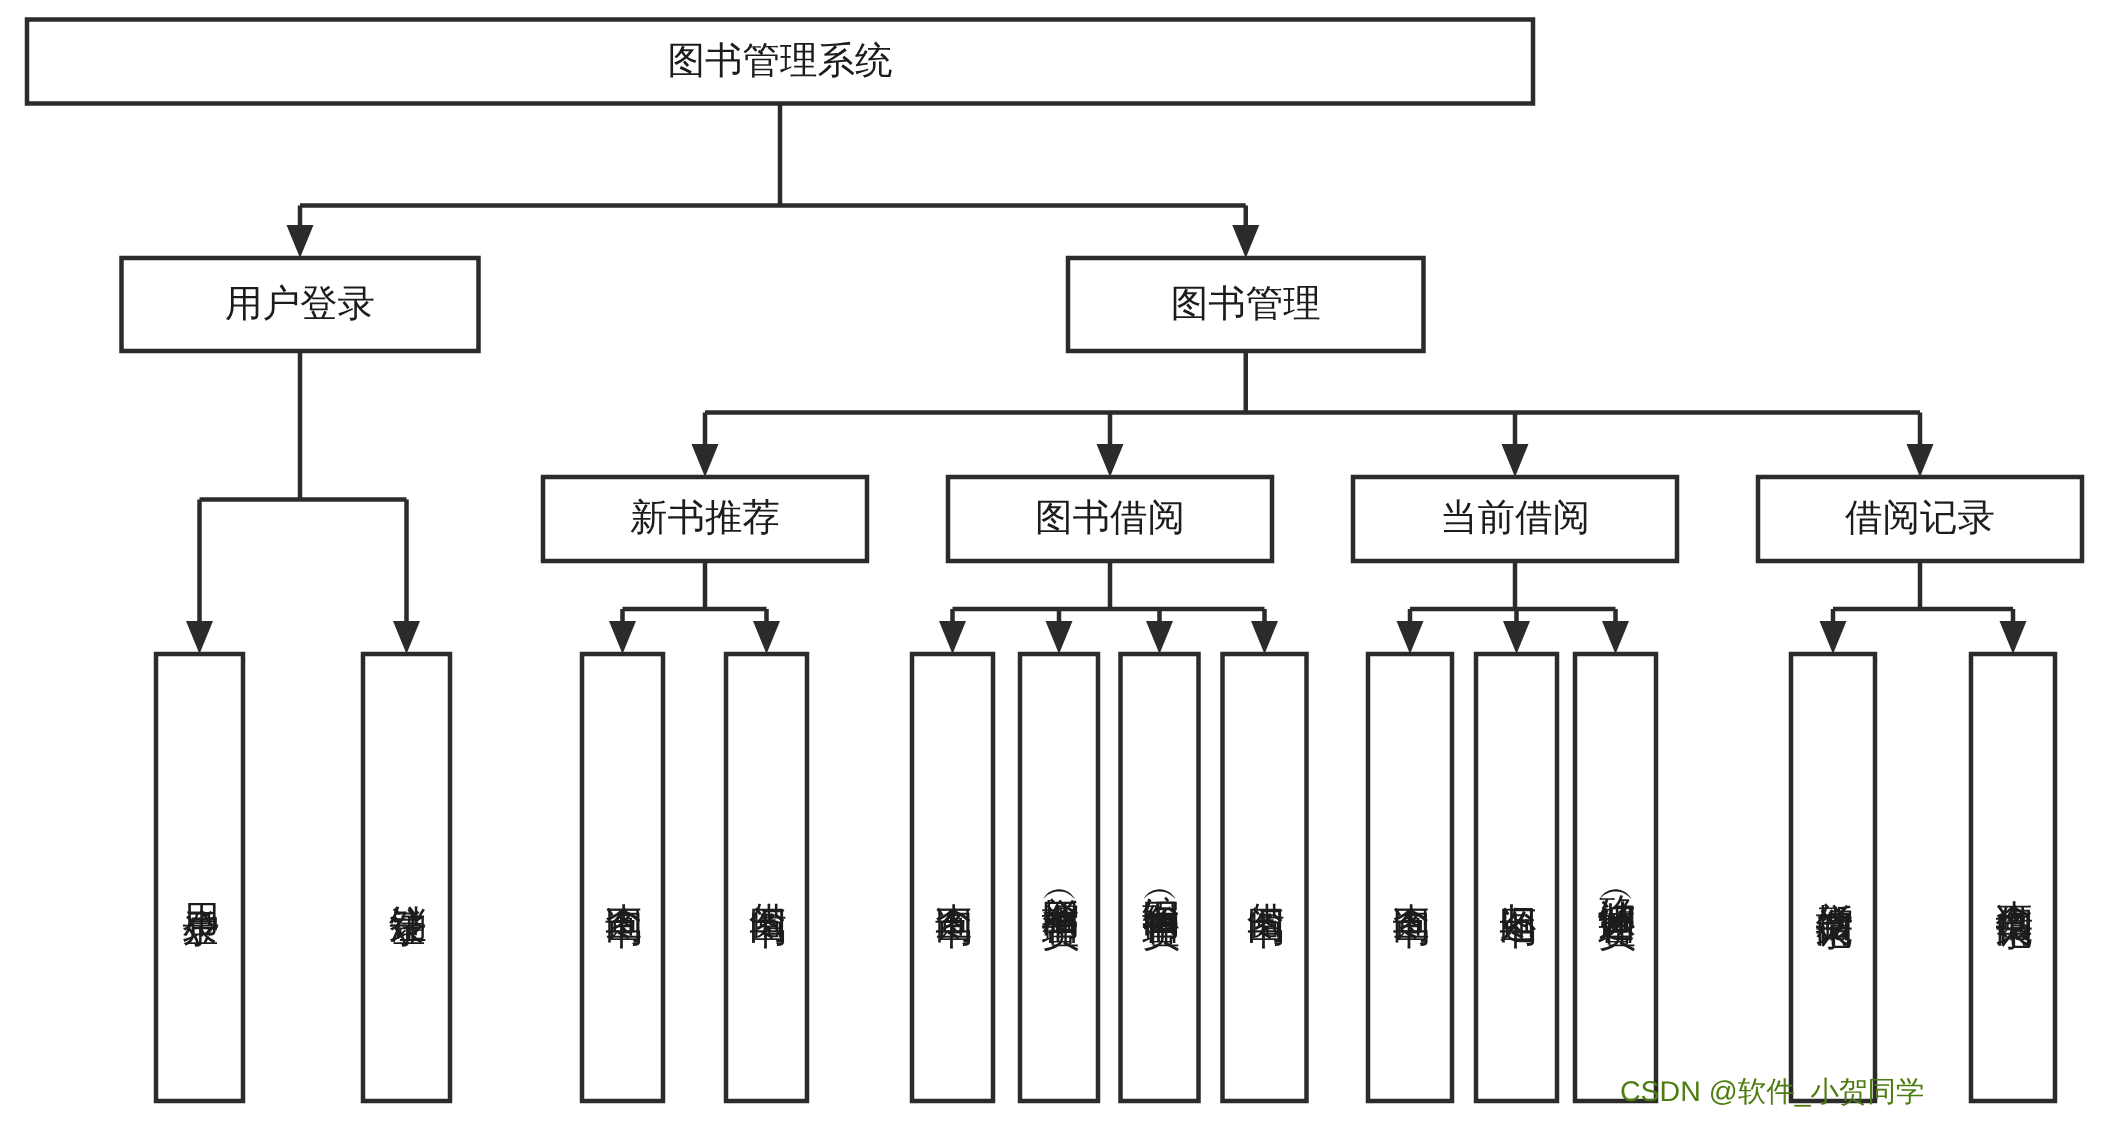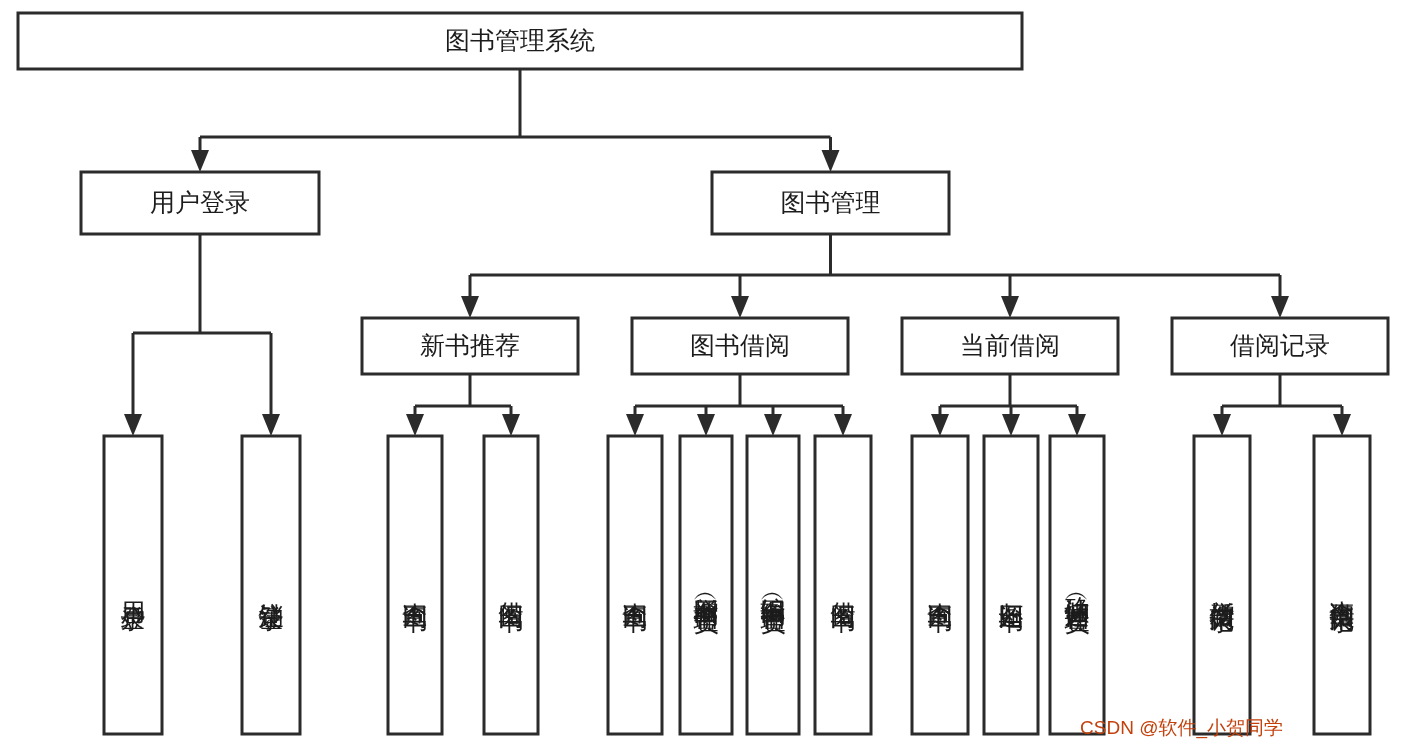--- a/index.html
+++ b/index.html
@@ -59,21 +59,21 @@
     white-space: nowrap;
     text-align: center;
     pointer-events: none;
   }
   .watermark {
     position: absolute;
     right: 12px;
     bottom: 6px;
     font-family: "Liberation Sans", sans-serif;
     font-size: 19px;
-    color: #c2410c;
+    color: #4d7c0f;
     white-space: nowrap;
     pointer-events: none;
     margin-top: 11px;
   }
 </style>
 </head>
 <body>
 
 <div id="diagram-root">
   <svg class="flow" viewBox="0 0 1405 747">

